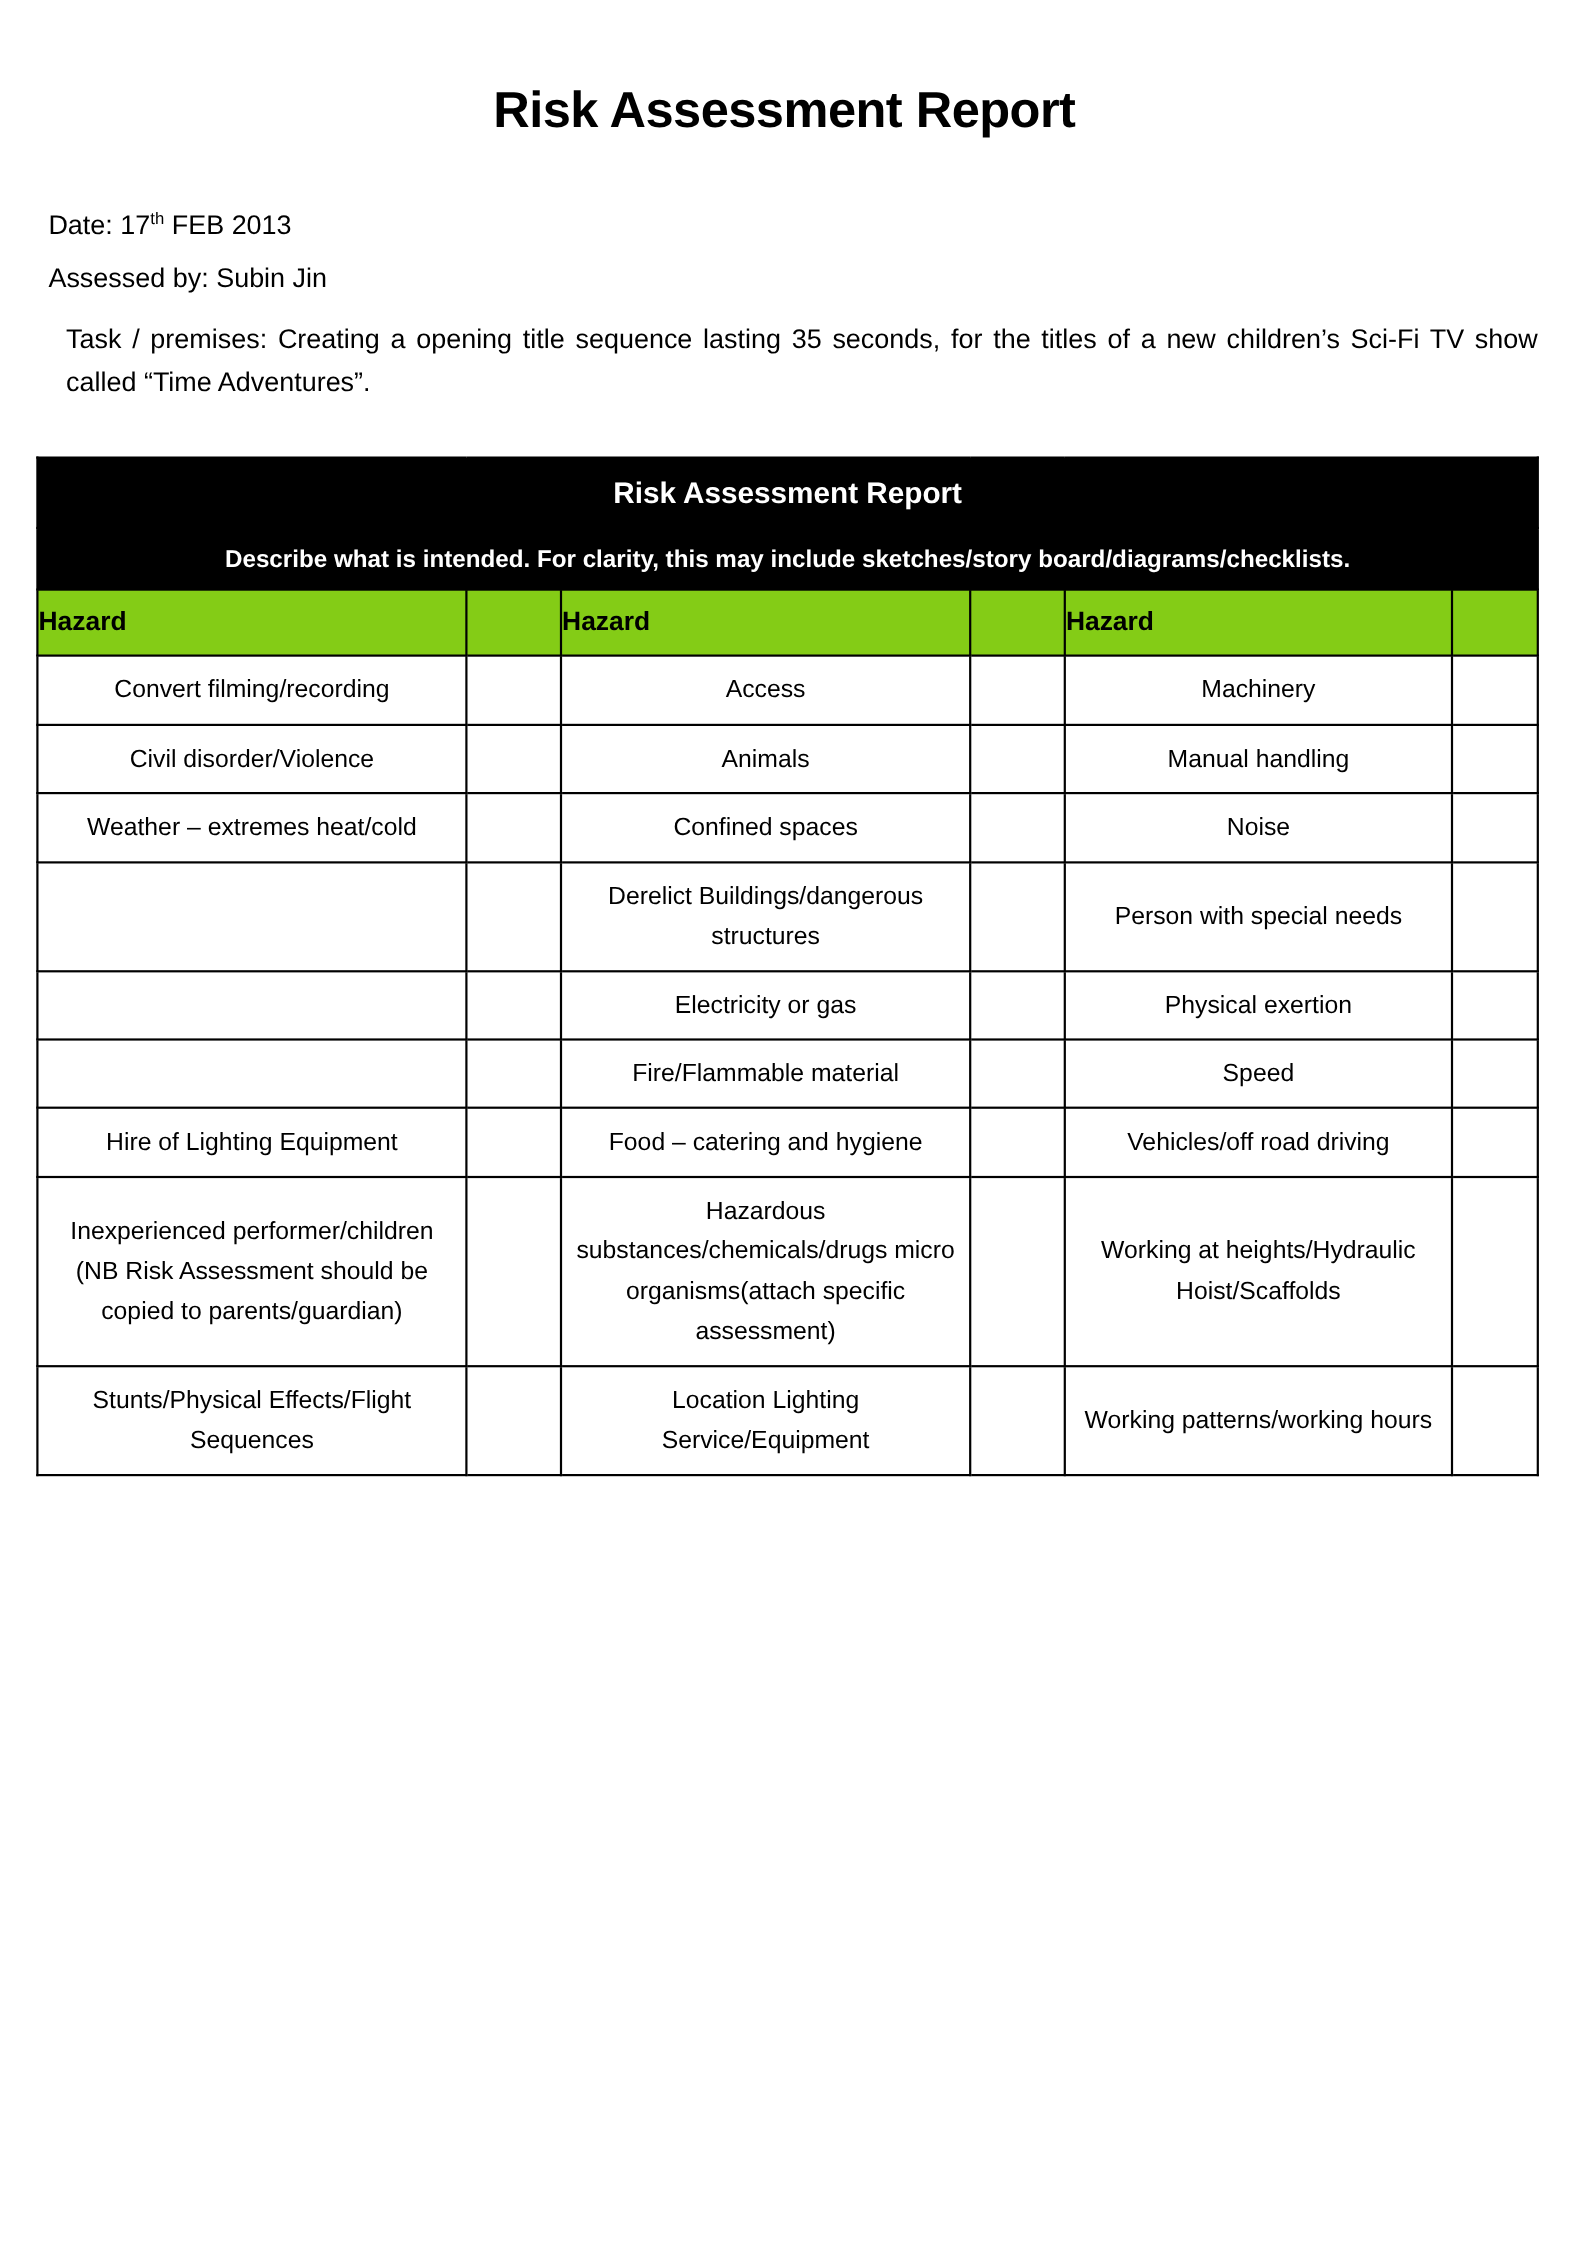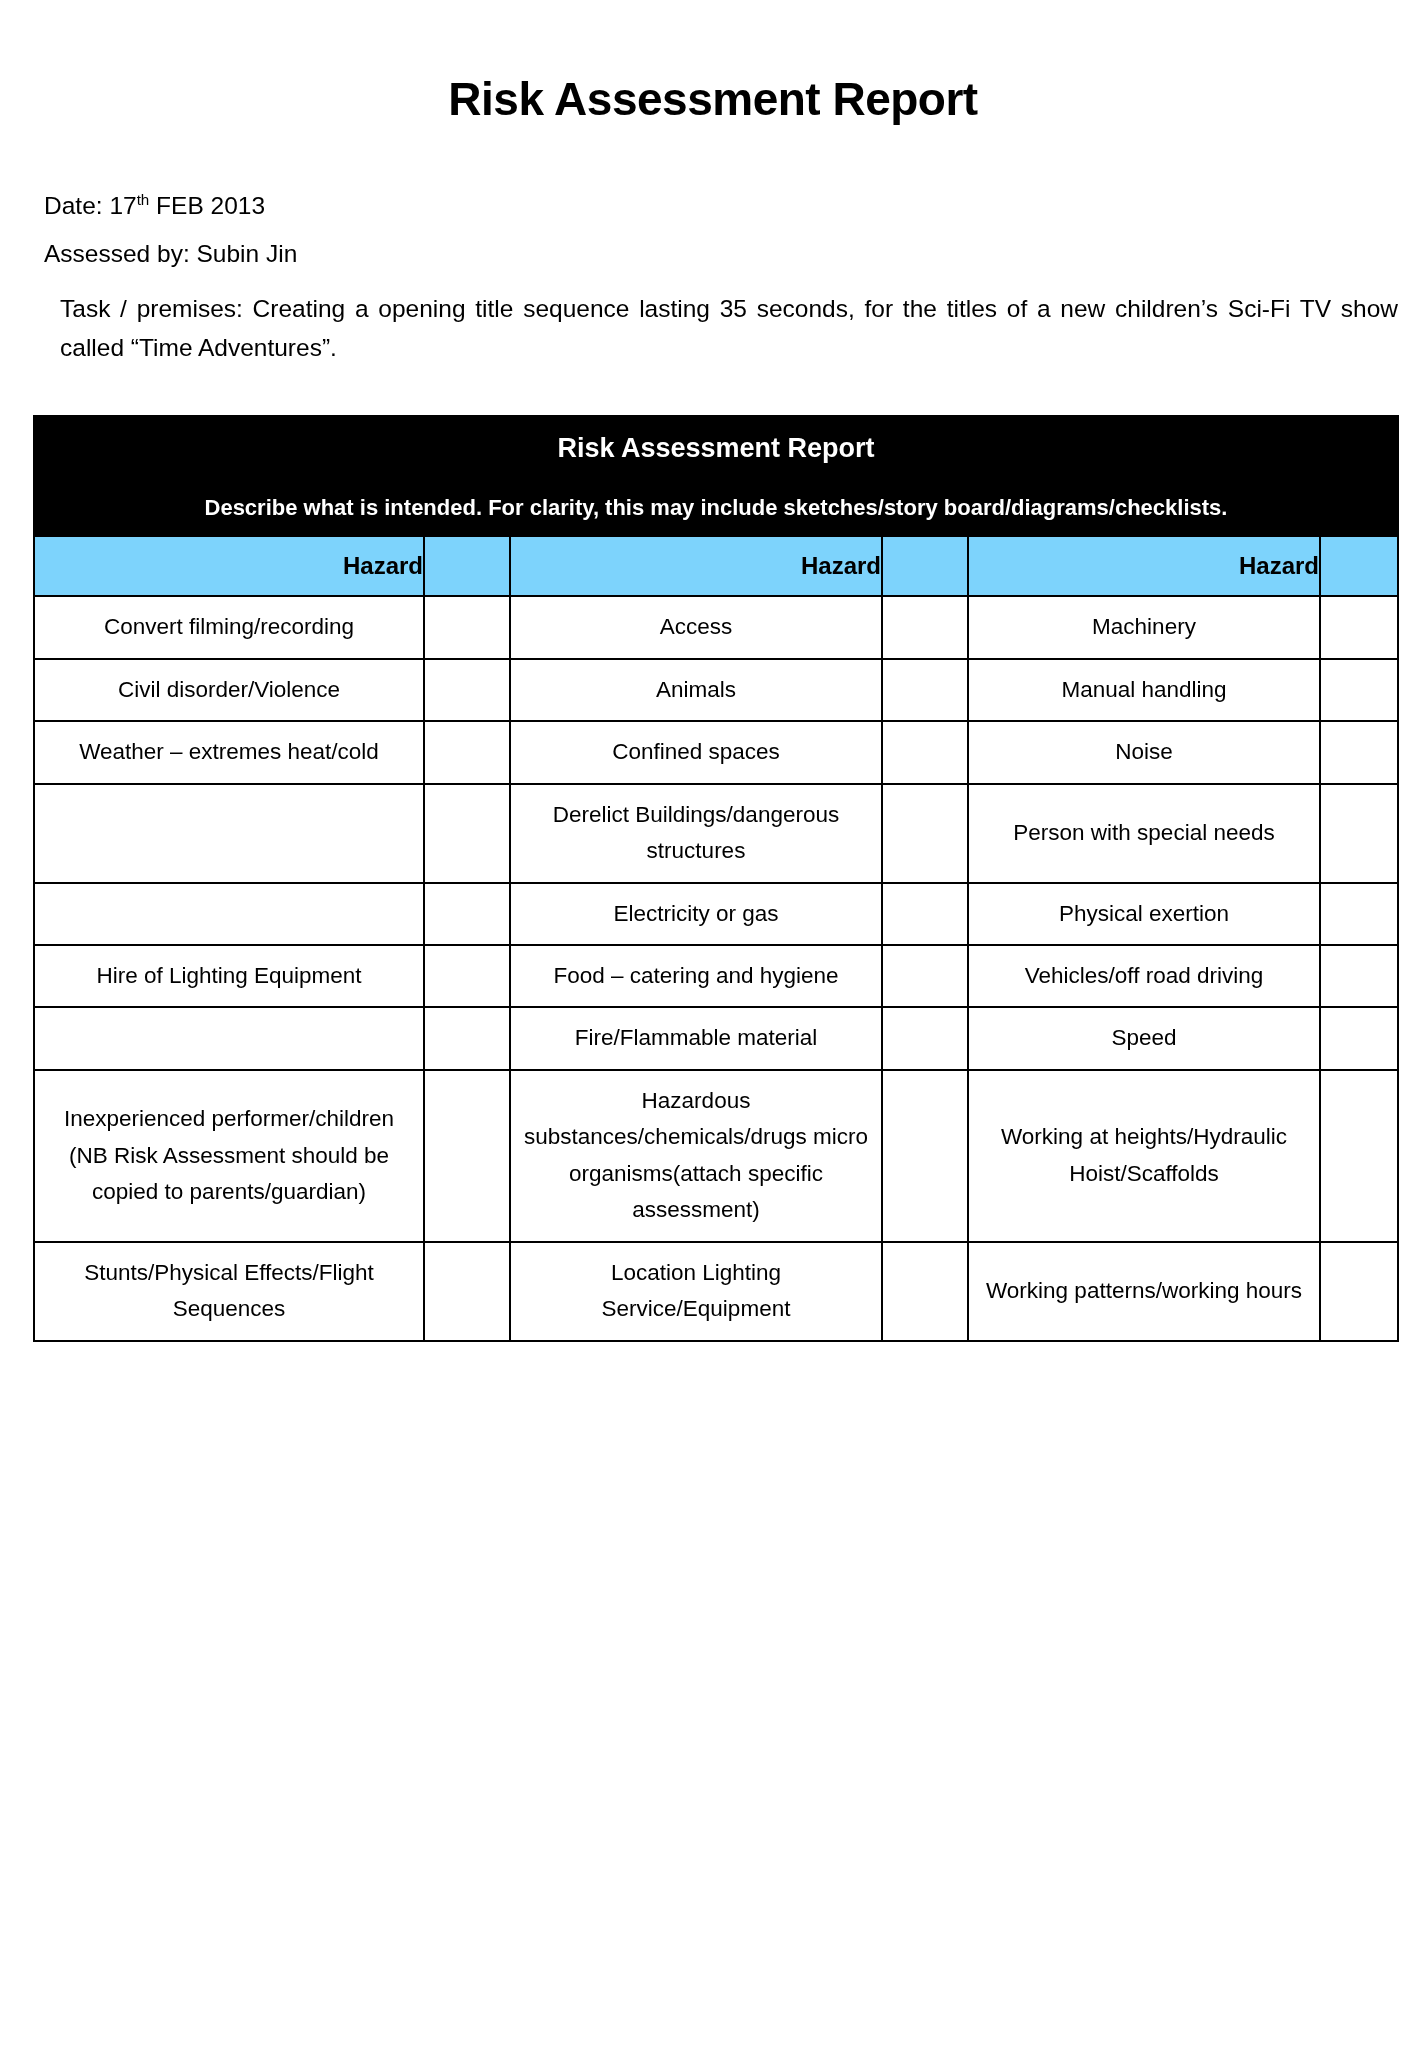--- a/index.html
+++ b/index.html
@@ -93,22 +93,22 @@
   }
   td.banner-sub {
     font-size: 22px;
     height: 54px;
     vertical-align: middle;
     padding: 6px 10px;
   }
 
   
   tr.head-row td {
-    background: #7dd3fc;
-    text-align: right;
+    background: #84cc16;
+    text-align: left;
     font-weight: bold;
     font-size: 24px;
     height: 58px;
     vertical-align: middle;
   }
 
   
   tr.body-row td {
     text-align: center;
     vertical-align: middle;
@@ -213,34 +213,34 @@
         <tr class="body-row">
           <td></td>
           <td class="tick"></td>
           <td>Electricity or gas</td>
           <td class="tick"></td>
           <td>Physical exertion</td>
           <td class="tick"></td>
         </tr>
 
         <tr class="body-row">
+          <td></td>
+          <td class="tick"></td>
+          <td>Fire/Flammable material</td>
+          <td class="tick"></td>
+          <td>Speed</td>
+          <td class="tick"></td>
+        </tr>
+
+        <tr class="body-row">
           <td>Hire of Lighting Equipment</td>
           <td class="tick"></td>
           <td>Food – catering and hygiene</td>
           <td class="tick"></td>
           <td>Vehicles/off road driving</td>
-          <td class="tick"></td>
-        </tr>
-
-        <tr class="body-row">
-          <td></td>
-          <td class="tick"></td>
-          <td>Fire/Flammable material</td>
-          <td class="tick"></td>
-          <td>Speed</td>
           <td class="tick"></td>
         </tr>
 
 
         <tr class="body-row">
           <td>Inexperienced performer/children (NB Risk Assessment should be copied to parents/guardian)</td>
           <td class="tick"></td>
           <td>Hazardous substances/chemicals/drugs micro organisms(attach specific assessment)</td>
           <td class="tick"></td>
           <td>Working at heights/Hydraulic Hoist/Scaffolds</td>

